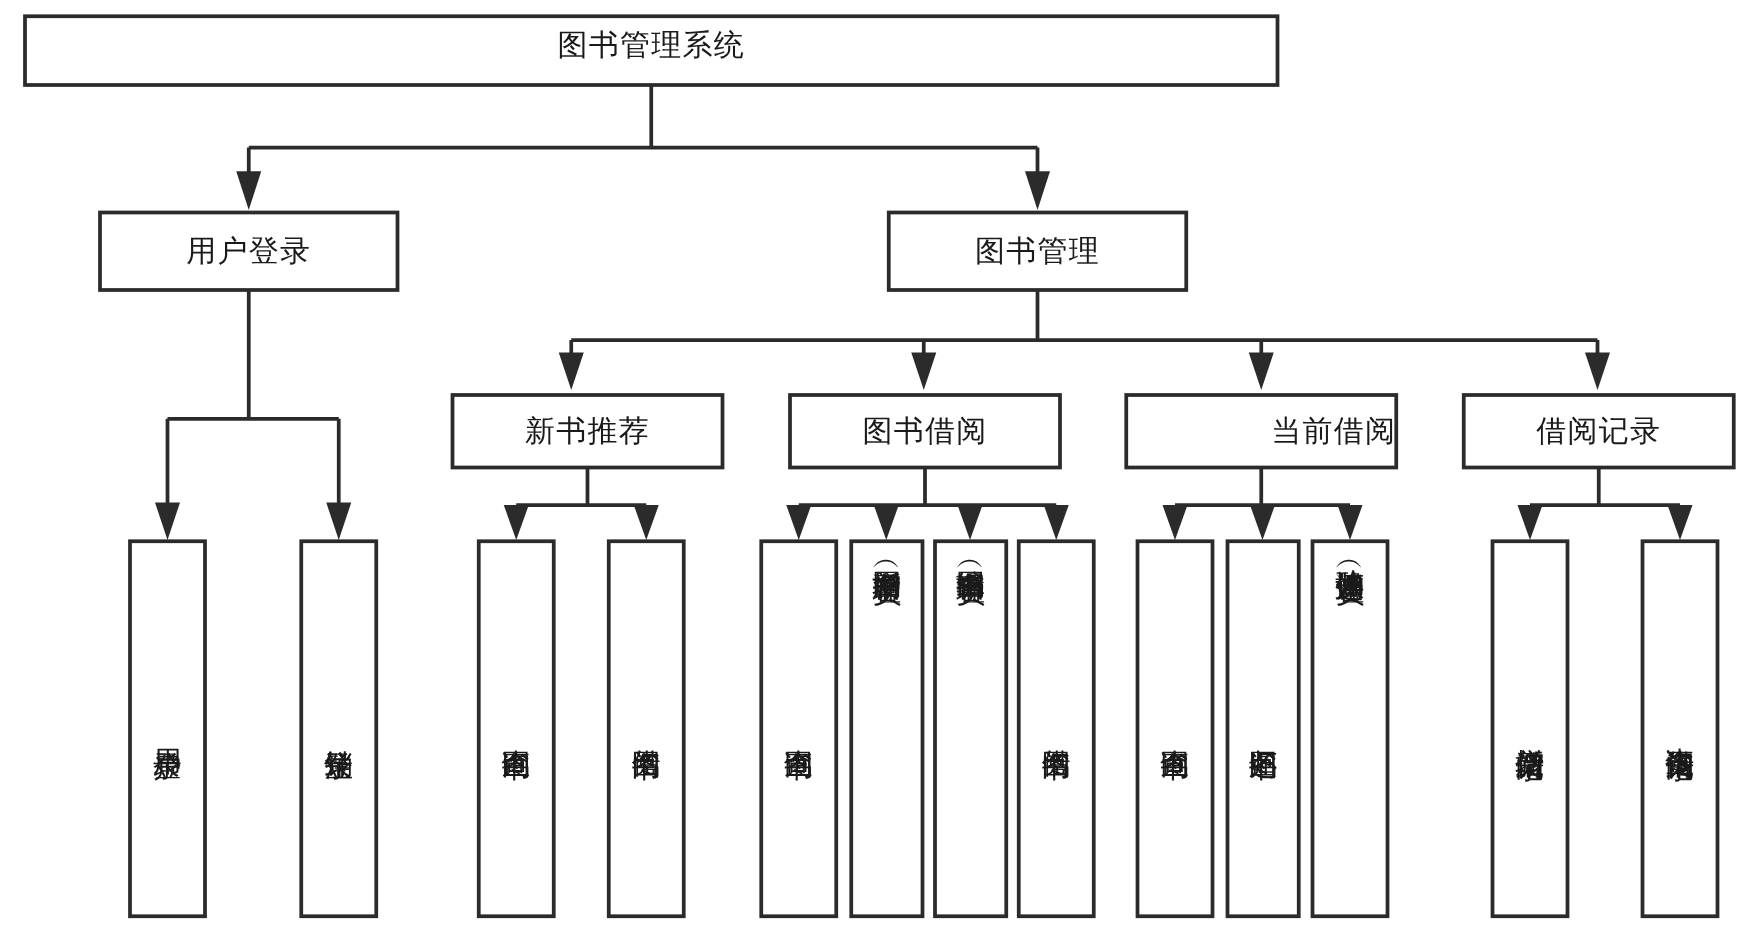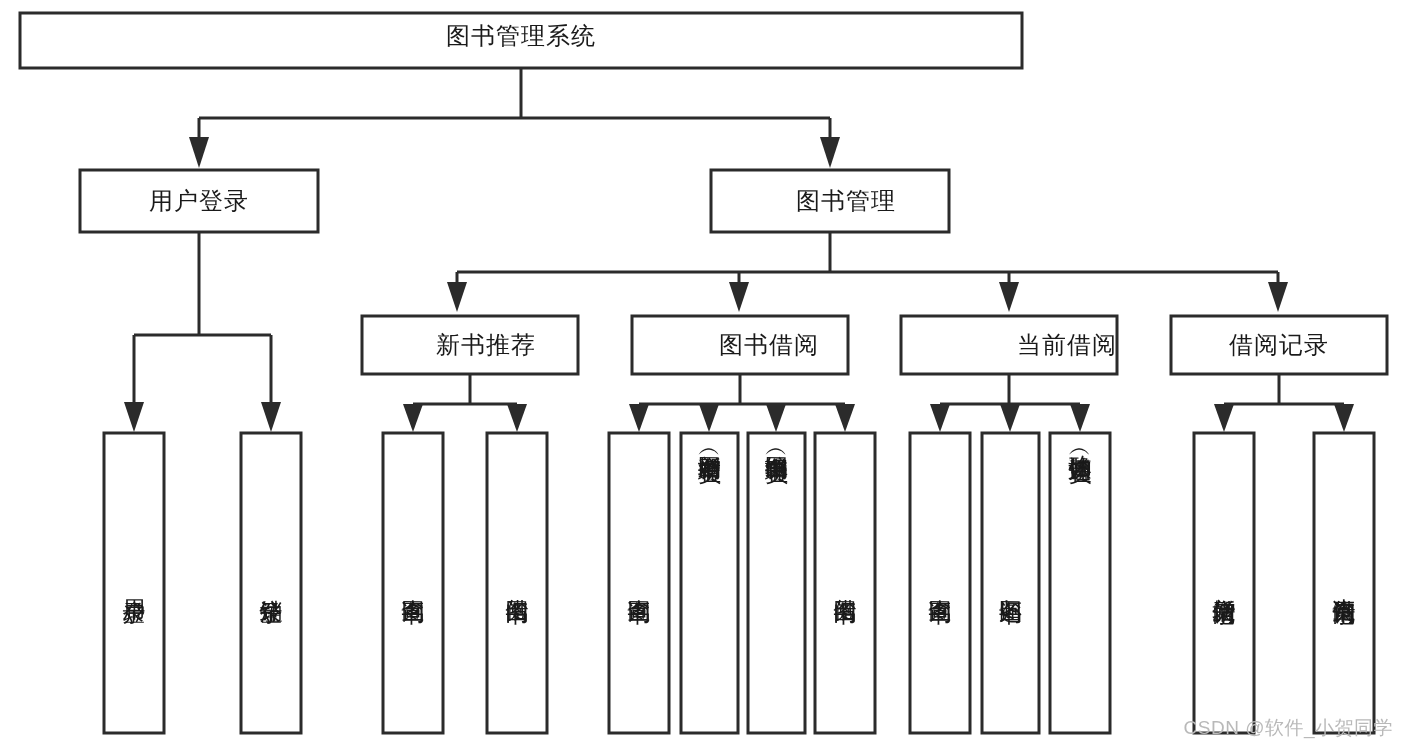--- a/index.html
+++ b/index.html
@@ -181,29 +181,29 @@
   </svg>
 
   <div class="hlabel-wrap" style="left:20px; top:13px; width:1002px; height:46px;">
     <span class="hlabel-text">图书管理系统</span>
   </div>
 
   <div class="hlabel-wrap" style="left:80px; top:170px; width:238px; height:62px;">
     <span class="hlabel-text">用户登录</span>
   </div>
 
-  <div class="hlabel-wrap" style="left:711px; top:170px; width:238px; height:62px;padding-left:16px;">
+  <div class="hlabel-wrap" style="left:711px; top:170px; width:238px; height:62px;">
     <span class="hlabel-text">图书管理</span>
   </div>
 
-  <div class="hlabel-wrap" style="left:362px; top:316px; width:216px; height:58px;padding-left:16px;">
+  <div class="hlabel-wrap" style="left:362px; top:316px; width:216px; height:58px;">
     <span class="hlabel-text">新书推荐</span>
   </div>
 
-  <div class="hlabel-wrap" style="left:632px; top:316px; width:216px; height:58px;margin-left:29px;">
+  <div class="hlabel-wrap" style="left:632px; top:316px; width:216px; height:58px;">
     <span class="hlabel-text">图书借阅</span>
   </div>
 
   <div class="hlabel-wrap" style="left:901px; top:316px; width:216px; height:58px;justify-content:flex-end;">
     <span class="hlabel-text">当前借阅</span>
   </div>
 
   <div class="hlabel-wrap" style="left:1171px; top:316px; width:216px; height:58px;align-items:center;">
     <span class="hlabel-text">借阅记录</span>
   </div>
@@ -245,15 +245,14 @@
     <span class="vlabel-text">确认归还（管理员）</span>
   </div>
 
   <div class="vlabel-wrap" style="left:1194px; top:433px; width:60px; height:300px;">
     <span class="vlabel-text">新增借阅记录</span>
   </div>
   <div class="vlabel-wrap" style="left:1314px; top:433px; width:60px; height:300px;">
     <span class="vlabel-text">查询借阅记录</span>
   </div>
 
-  <div id="watermark">CSDN @软件_小贺同学</div>
 
 </div>
 
 </body></html>

